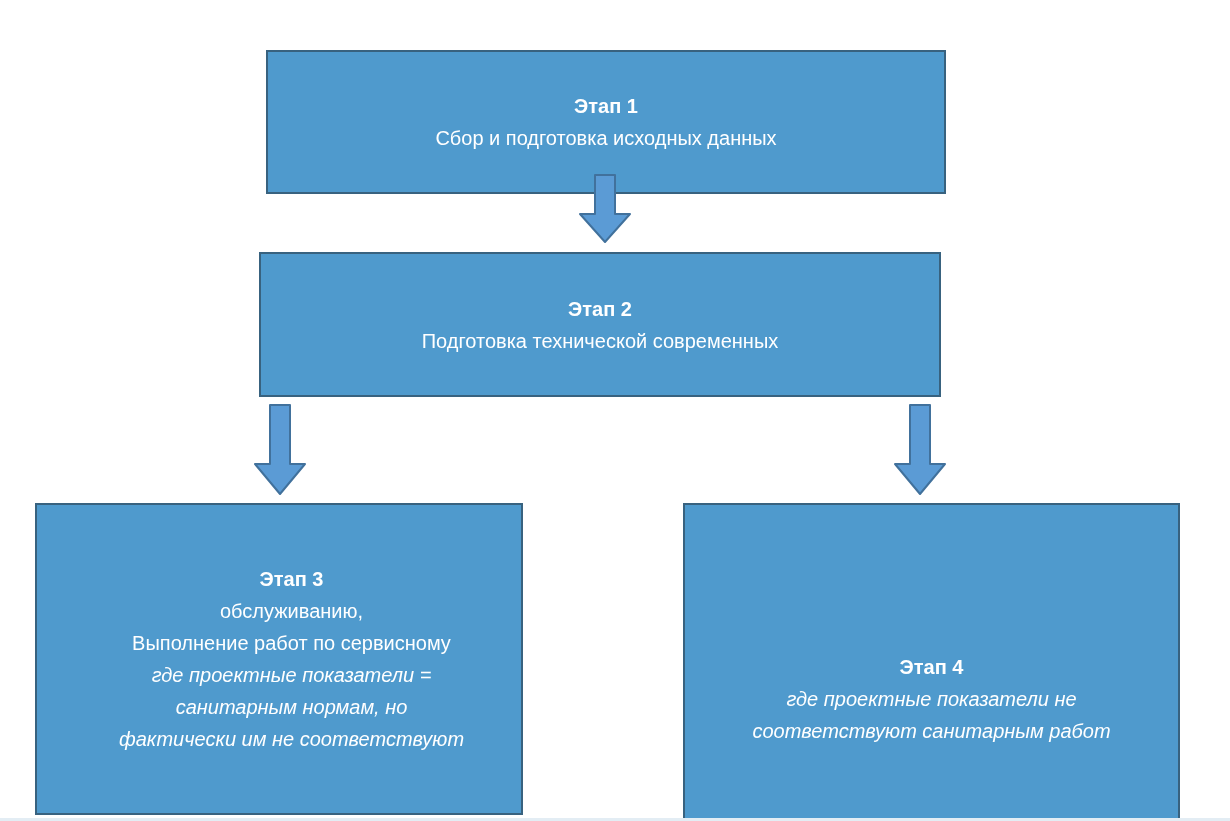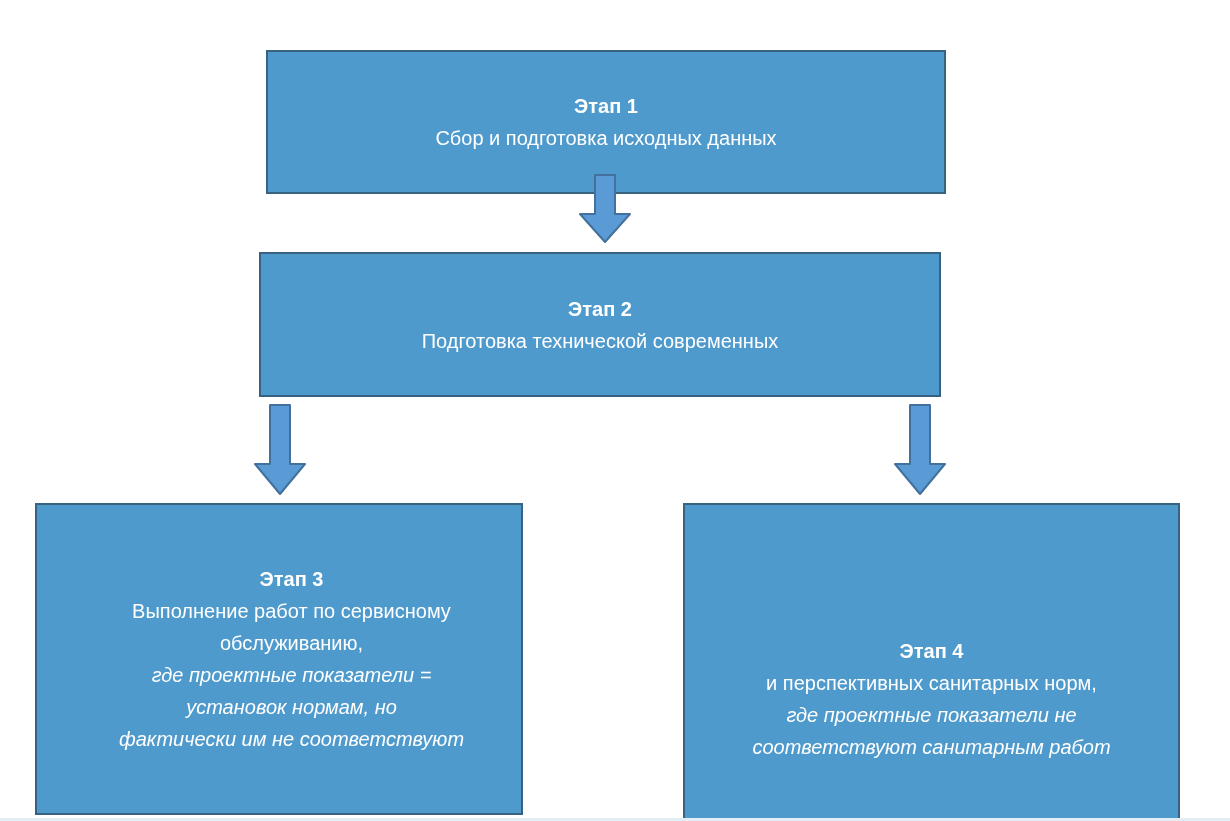--- a/index.html
+++ b/index.html
@@ -83,29 +83,28 @@
   </div>
 
   <div class="arrow" id="arrow-2-right">
     <svg viewBox="0 0 54 92" preserveAspectRatio="none">
       <path d="M17,1 L37,1 L37,60 L52,60 L27,90 L2,60 L17,60 Z" fill="#5b9bd5" stroke="#41719c" stroke-width="2" stroke-linejoin="round"></path>
     </svg>
   </div>
 
   <div class="flow-box" id="box-stage-3">
     <div class="line bold">Этап 3</div>
+    <div class="line">обслуживанию,</div>
     <div class="line">Выполнение работ по сервисному</div>
-    <div class="line">обслуживанию,</div>
     <div class="line italic">где проектные показатели =</div>
-    <div class="line italic">установок нормам, но</div>
+    <div class="line italic">санитарным нормам, но</div>
     <div class="line italic">фактически им не соответствуют</div>
   </div>
 
   <div class="flow-box" id="box-stage-4">
     <div class="line bold">Этап 4</div>
-    <div class="line">и перспективных санитарных норм,</div>
     <div class="line italic">где проектные показатели не</div>
     <div class="line italic">соответствуют санитарным работ</div>
   </div>
 
   <div class="bottom-edge"></div>
 
 </div>
 
 </body></html>

